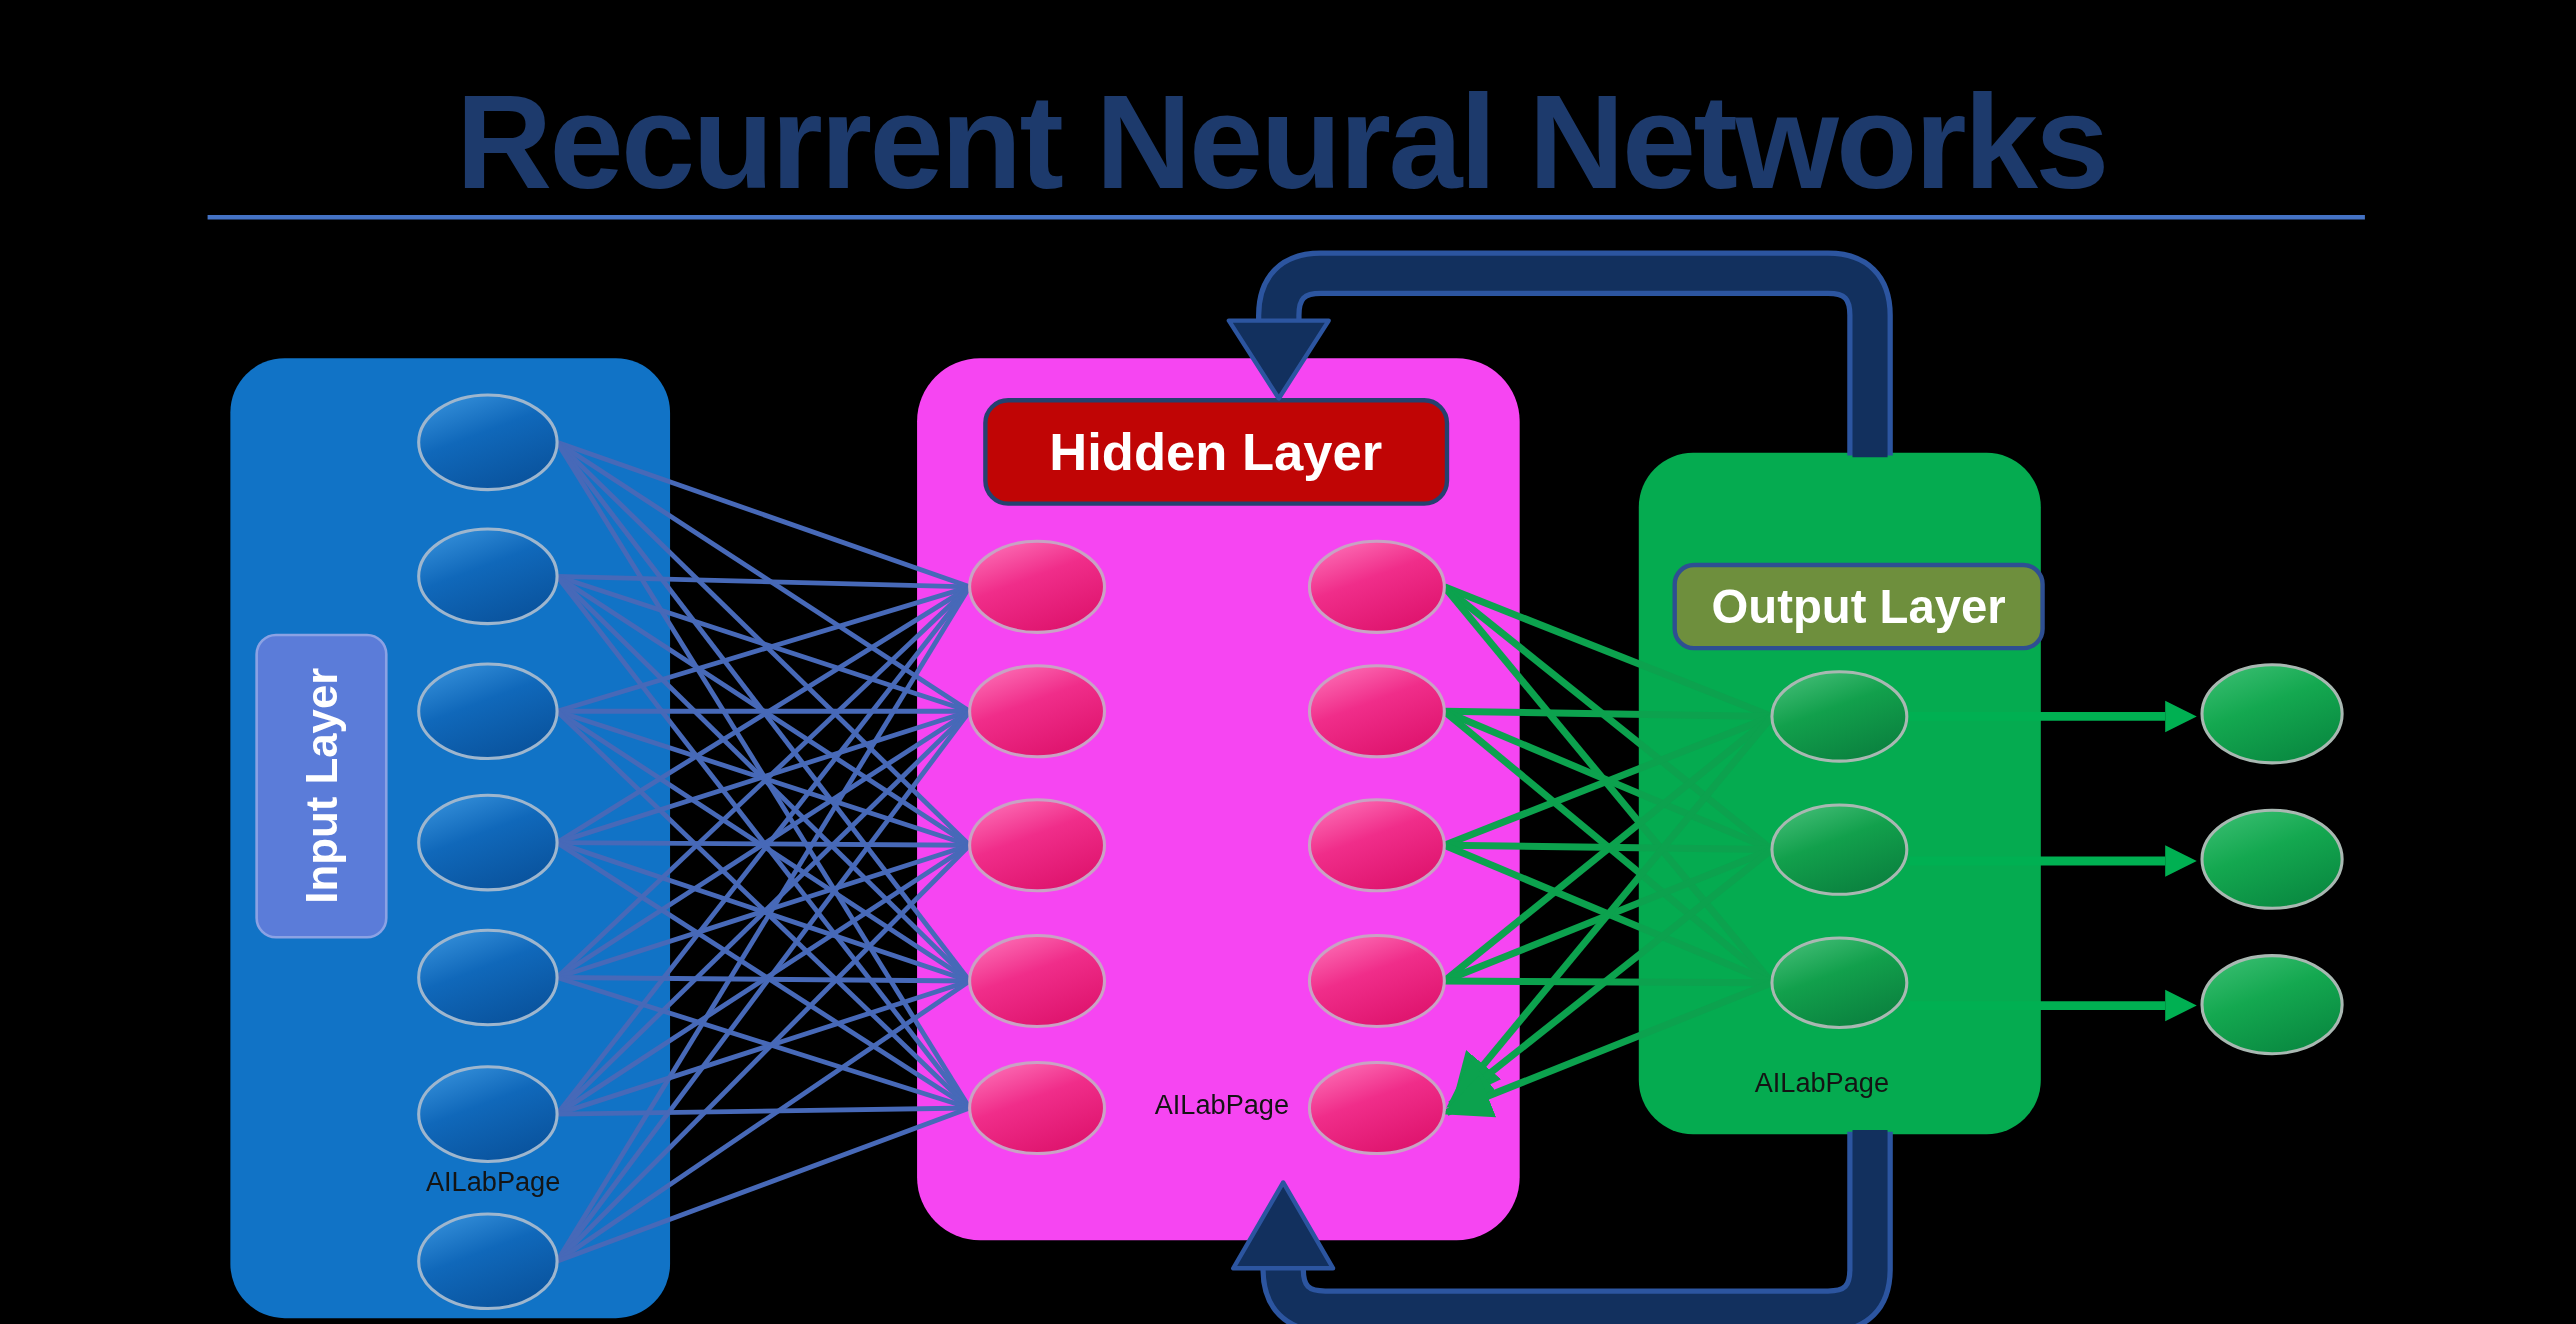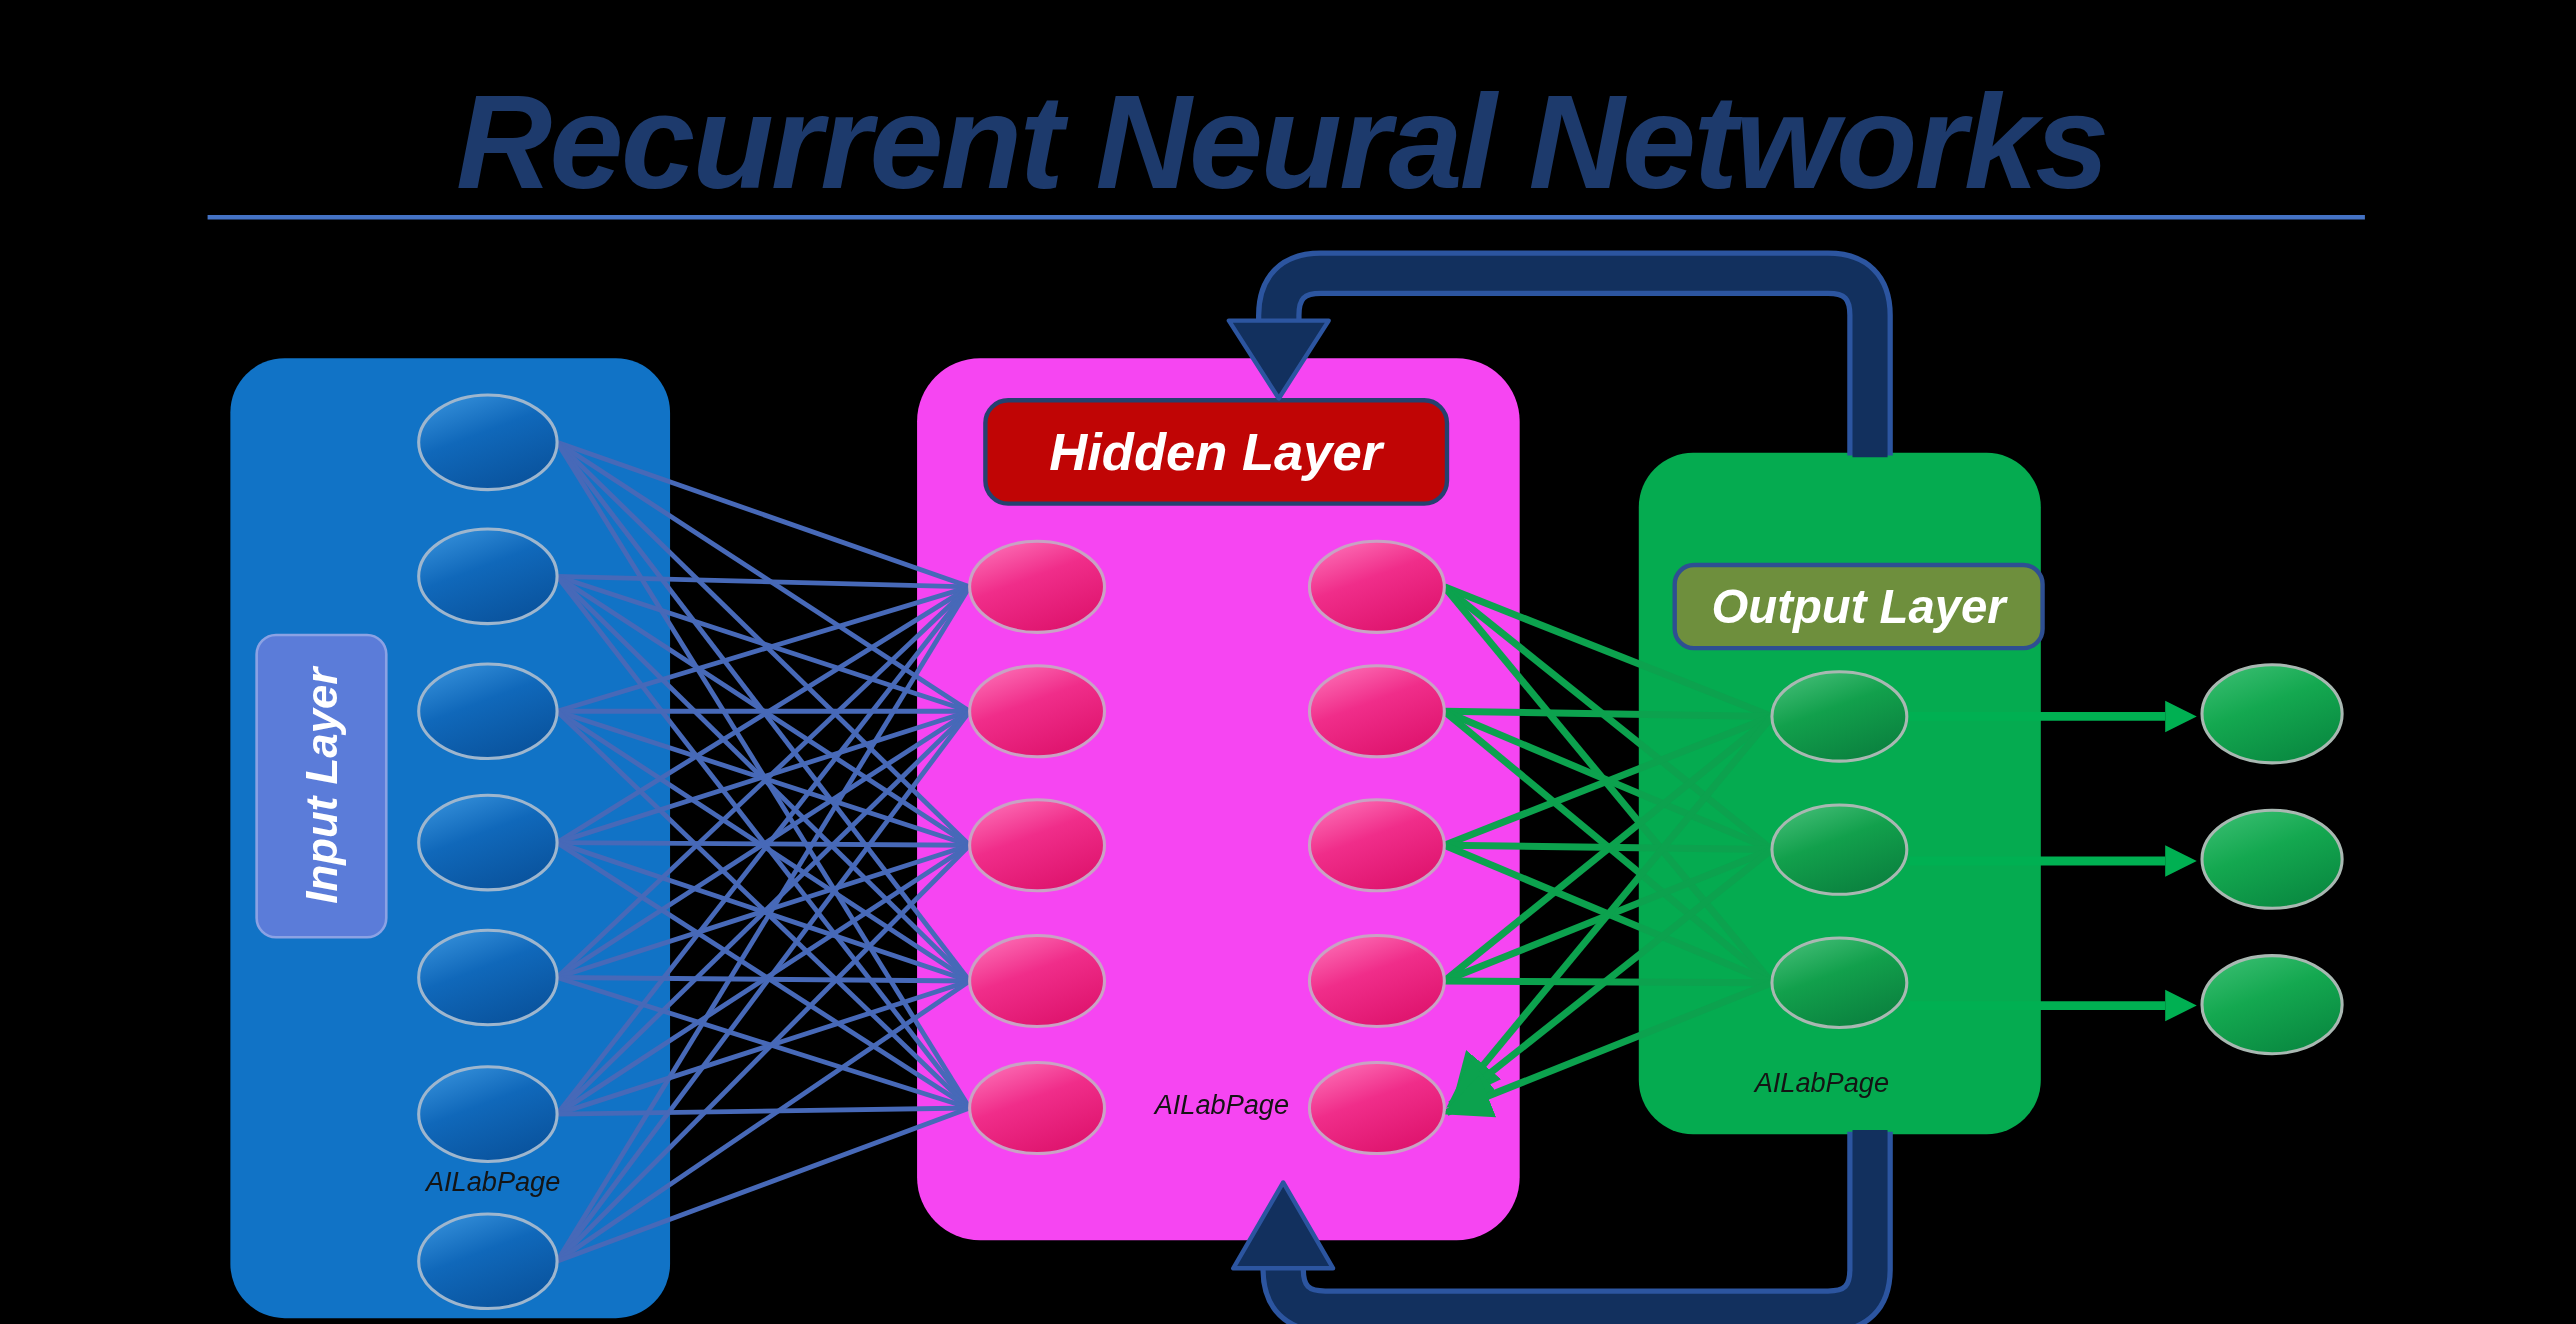--- a/index.html
+++ b/index.html
@@ -6,21 +6,20 @@
     margin:0;
     padding:0;
     background:#000;
     width:100%;
     height:100%;
   }
   .stage{
     width:100vw;
     max-width:100%;
     background:#000;
-    font-style:italic;
   }
   svg{display:block;width:100%;height:auto;background:#000;}
 
   .title-text{
     font-family:"Liberation Sans","DejaVu Sans",sans-serif;
     font-weight:bold;
     font-size:152px;
     letter-spacing:-3px;
     fill:#1d3a6c;
     text-anchor:middle;

